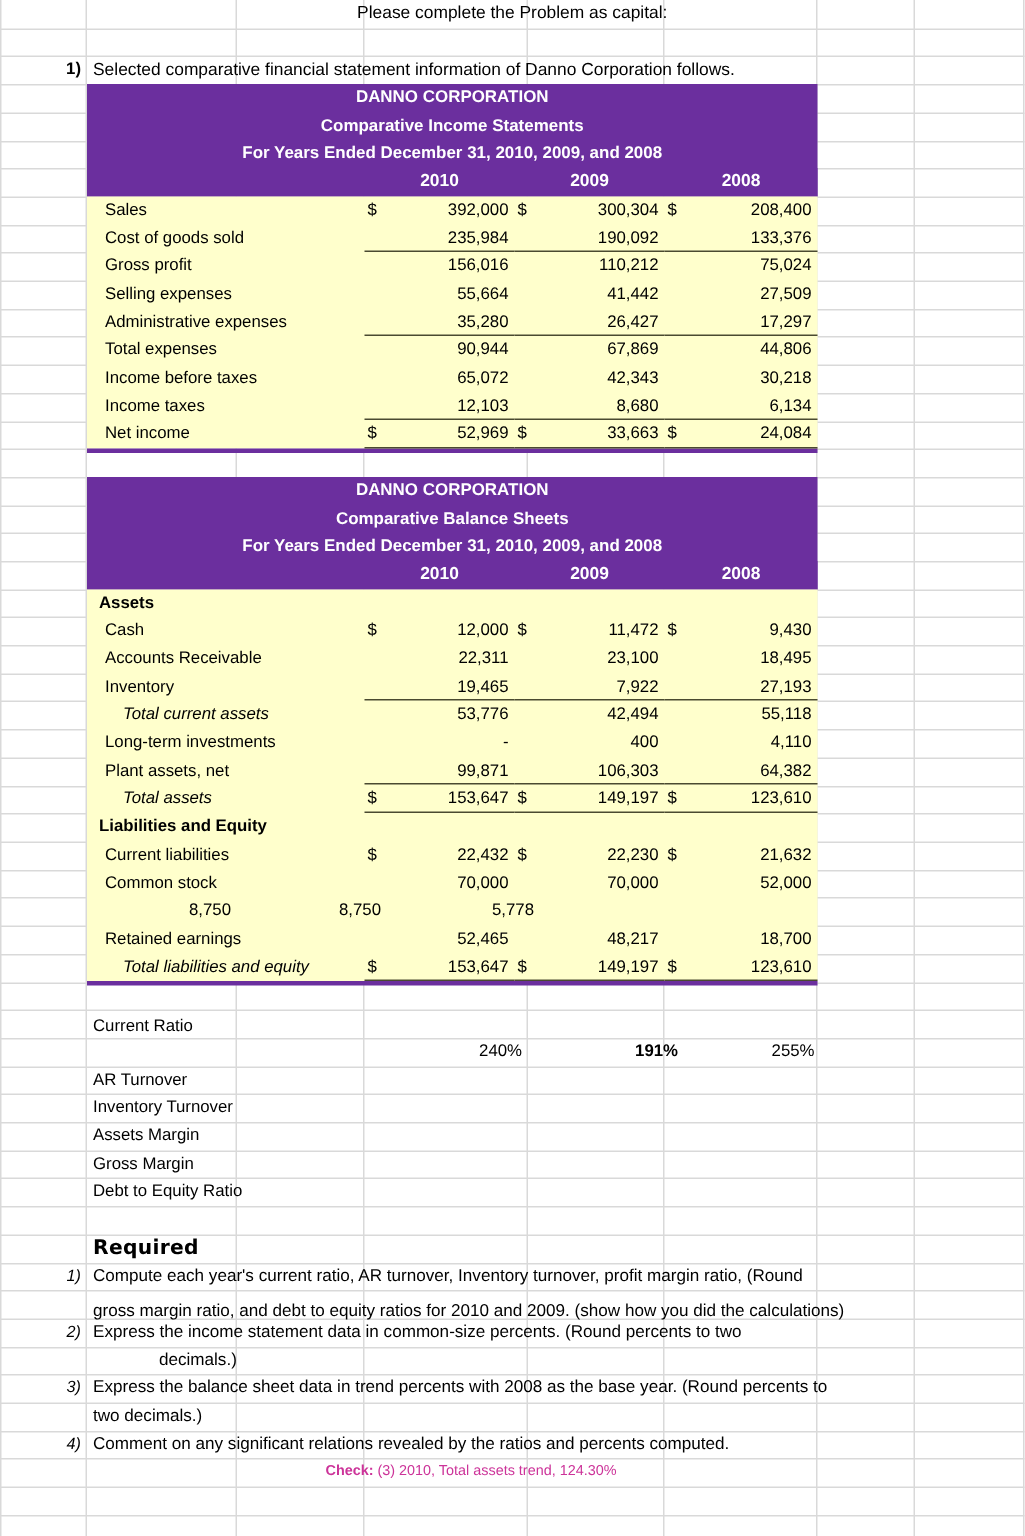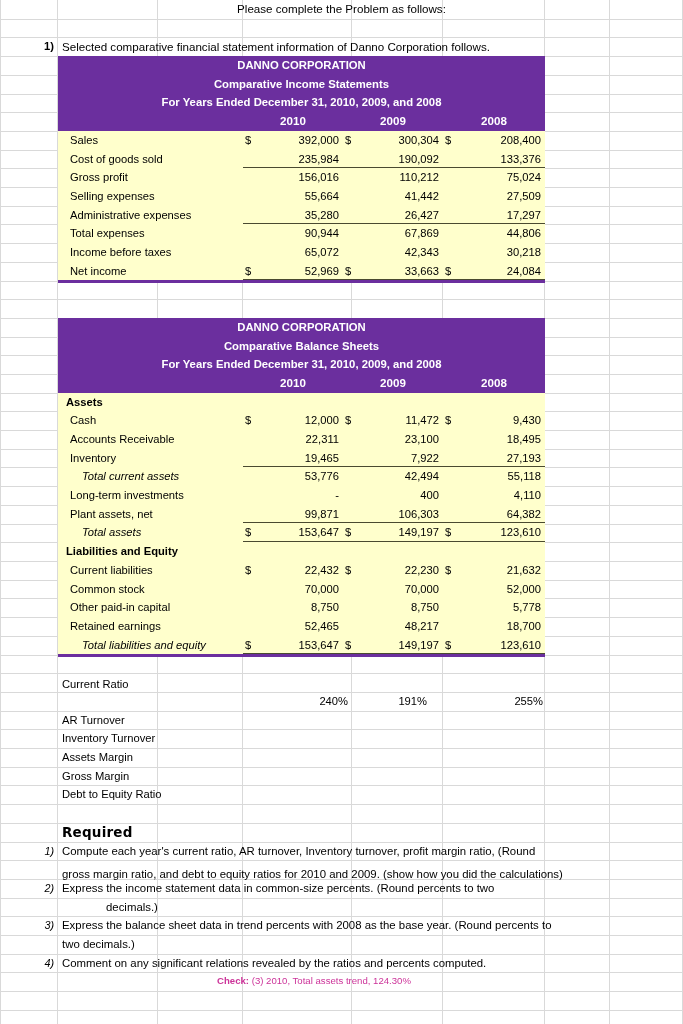--- a/index.html
+++ b/index.html
@@ -252,21 +252,21 @@
     <div class="gridline-h" style="top: 898px;"></div>
     <div class="gridline-h" style="top: 916px;"></div>
     <div class="gridline-h" style="top: 935px;"></div>
     <div class="gridline-h" style="top: 954px;"></div>
     <div class="gridline-h" style="top: 972px;"></div>
     <div class="gridline-h" style="top: 991px;"></div>
     <div class="gridline-h" style="top: 1010px;"></div>
   </div>
 <div id="content">
 
-  <div id="prompt-title" style="top: 0px;">Please complete the Problem as follows:</div>
+  <div id="prompt-title" style="top: 0px;">Please complete the Problem as capital:</div>
   <div id="q1-num" style="top: 37.4px;">1)</div>
   <div id="q1-text" style="top: 38px; font-size: 11.6px;">Selected comparative financial statement information of Danno Corporation follows.</div>
 
   <div class="stmt" id="income-statement" style="top: 56.1px;">
       <div class="stmt-head">
         <div class="hline">DANNO CORPORATION</div>
         <div class="hline">Comparative Income Statements</div>
         <div class="hline">For Years Ended December 31, 2010, 2009, and 2008</div>
         <div class="yearrow">
           <div class="lbl"></div>
@@ -372,20 +372,35 @@
             <span class="dol"></span>
             <span class="num">65,072</span>
           </div>
           <div class="col">
             <span class="dol"></span>
             <span class="num">42,343</span>
           </div>
           <div class="col c3">
             <span class="dol"></span>
             <span class="num">30,218</span>
+          </div>
+        </div>
+        <div class="r">
+          <div class="lbl ind">Income taxes</div>
+          <div class="col ul">
+            <span class="dol"></span>
+            <span class="num">12,103</span>
+          </div>
+          <div class="col ul">
+            <span class="dol"></span>
+            <span class="num">8,680</span>
+          </div>
+          <div class="col c3 ul">
+            <span class="dol"></span>
+            <span class="num">6,134</span>
           </div>
         </div>
         <div class="r">
           <div class="lbl ind">Net income</div>
           <div class="col ul2">
             <span class="dol">$</span>
             <span class="num">52,969</span>
           </div>
           <div class="col ul2">
             <span class="dol">$</span>
@@ -571,21 +586,20 @@
           <div class="col">
             <span class="dol"></span>
             <span class="num">70,000</span>
           </div>
           <div class="col c3">
             <span class="dol"></span>
             <span class="num">52,000</span>
           </div>
         </div>
         <div class="r">
-          <div class="lbl ind">Other paid-in capital</div>
           <div class="col">
             <span class="dol"></span>
             <span class="num">8,750</span>
           </div>
           <div class="col">
             <span class="dol"></span>
             <span class="num">8,750</span>
           </div>
           <div class="col c3">
             <span class="dol"></span>
@@ -622,21 +636,21 @@
             <span class="num">123,610</span>
           </div>
         </div>
       </div>
       <div class="purple-bar"></div>
     </div>
 
   <div id="ratios-block">
       <div class="ratio-label" style="top: 675px; text-align: center;">Current Ratio</div>
       <div class="ratio-val" style="top: 691.9px; left: 243px; width: 105px;">240%</div>
-      <div class="ratio-val" style="top: 691.9px; left: 339px; width: 88px;">191%</div>
+      <div class="ratio-val" style="top: 691.9px; left: 364px; width: 88px; font-weight: bold;">191%</div>
       <div class="ratio-val" style="top: 691.9px; left: 443px; width: 100px;">255%</div>
       <div class="ratio-label" style="top: 710.6px;">AR Turnover</div>
       <div class="ratio-label" style="top: 729.3px;">Inventory Turnover</div>
       <div class="ratio-label" style="top: 748px;">Assets Margin</div>
       <div class="ratio-label" style="top: 766.7px;">Gross Margin</div>
       <div class="ratio-label" style="top: 785.4px;">Debt to Equity Ratio</div>
     </div>
   <div id="required-block">
       <div id="required-heading" style="top: 822.8px;">Required</div>
       <div class="req-num" style="left: 28px; top: 841.5px;">1)</div>

